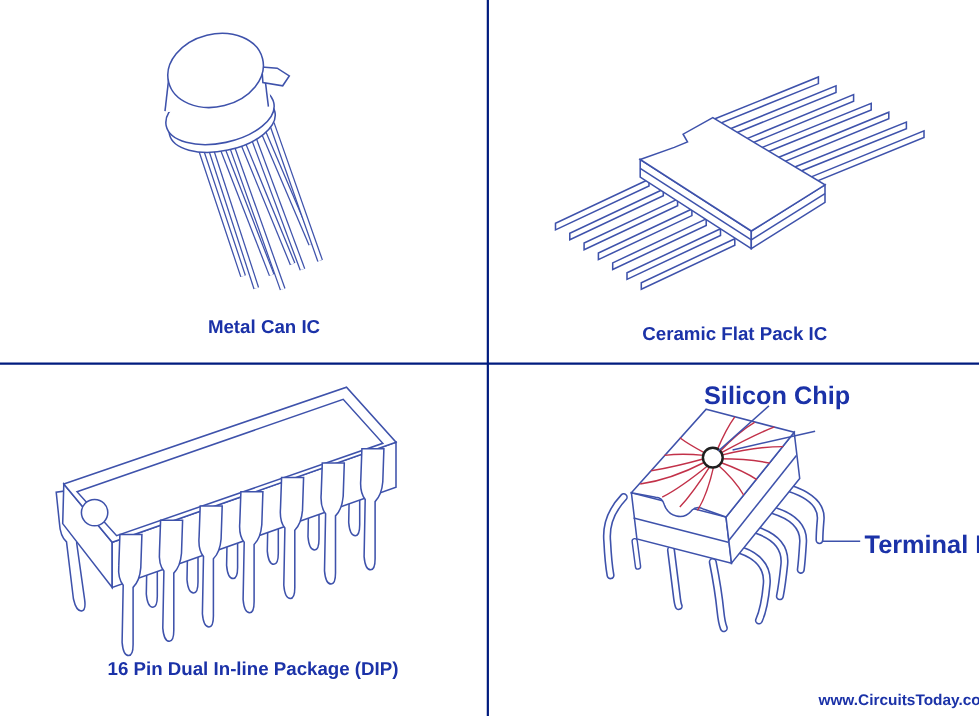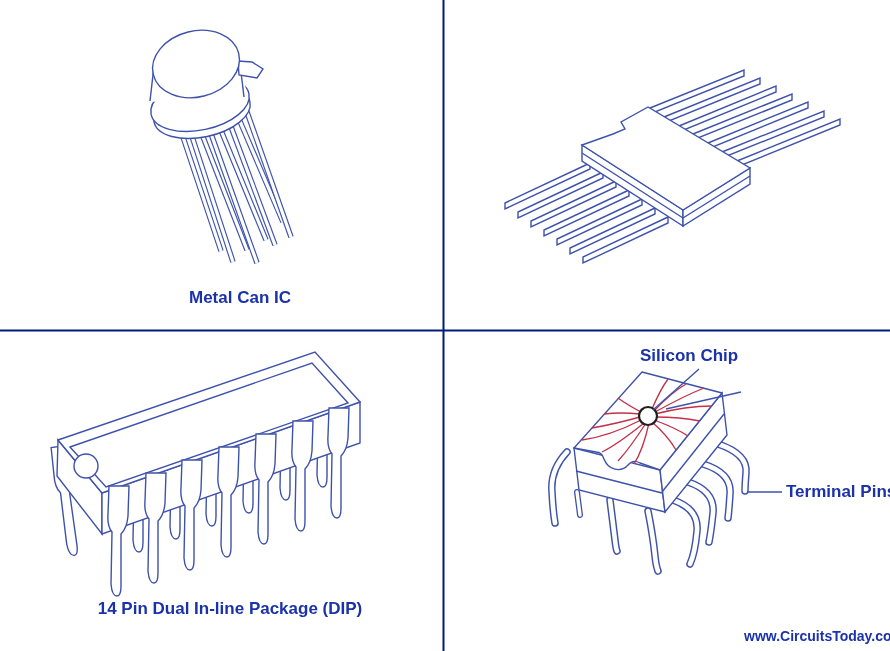--- a/index.html
+++ b/index.html
@@ -31,21 +31,21 @@
   .wire{fill:none;stroke:var(--wire-red);stroke-width:1.3;}
   .chip{fill:#fff;stroke:var(--chip-outline);stroke-width:2.2;}
   .divider{stroke:var(--divider-navy);stroke-width:2;}
   
   .cap{
     position:absolute;color:var(--text-navy);
     font-size:17px;font-weight:600;text-align:center;white-space:nowrap;
   }
   .ann{
     position:absolute;color:var(--text-navy);
-    font-size:17px;font-weight:600;white-space:nowrap;
+    font-size:23px;font-weight:600;white-space:nowrap;
   }
   .wm{
     position:absolute;color:var(--text-navy);
     font-size:14px;font-weight:600;white-space:nowrap;
   }
 </style>
 </head>
 <body>
 
 <div id="stage">
@@ -201,22 +201,23 @@
     </g>
     <circle class="chip" cx="648" cy="416" r="9"></circle>
     <line class="ln" x1="699" y1="369" x2="653" y2="410"></line>
     <line class="ln" x1="741" y1="392" x2="666" y2="409"></line>
     <line class="ln" x1="747" y1="492" x2="782" y2="492"></line>
   </g>
 </svg>
 
 <div class="cap" style="left:160px;top:288px;width:160px;">Metal Can IC</div>
 
-
-<div class="cap" style="left:80px;top:599px;width:300px;">14 Pin Dual In-line Package (DIP)</div>
+<div class="cap" style="left:578px;top:294px;width:180px;">Ceramic Flat Pack IC</div>
+
+<div class="cap" style="left:80px;top:599px;width:300px;">16 Pin Dual In-line Package (DIP)</div>
 
 
 <div class="ann" style="left:640px;top:346px;">Silicon Chip</div>
 
 
 <div class="ann" style="left:786px;top:482px;">Terminal Pins</div>
 
 <div class="wm" style="left:744px;top:628px;">www.CircuitsToday.com</div>
 
 </div>

